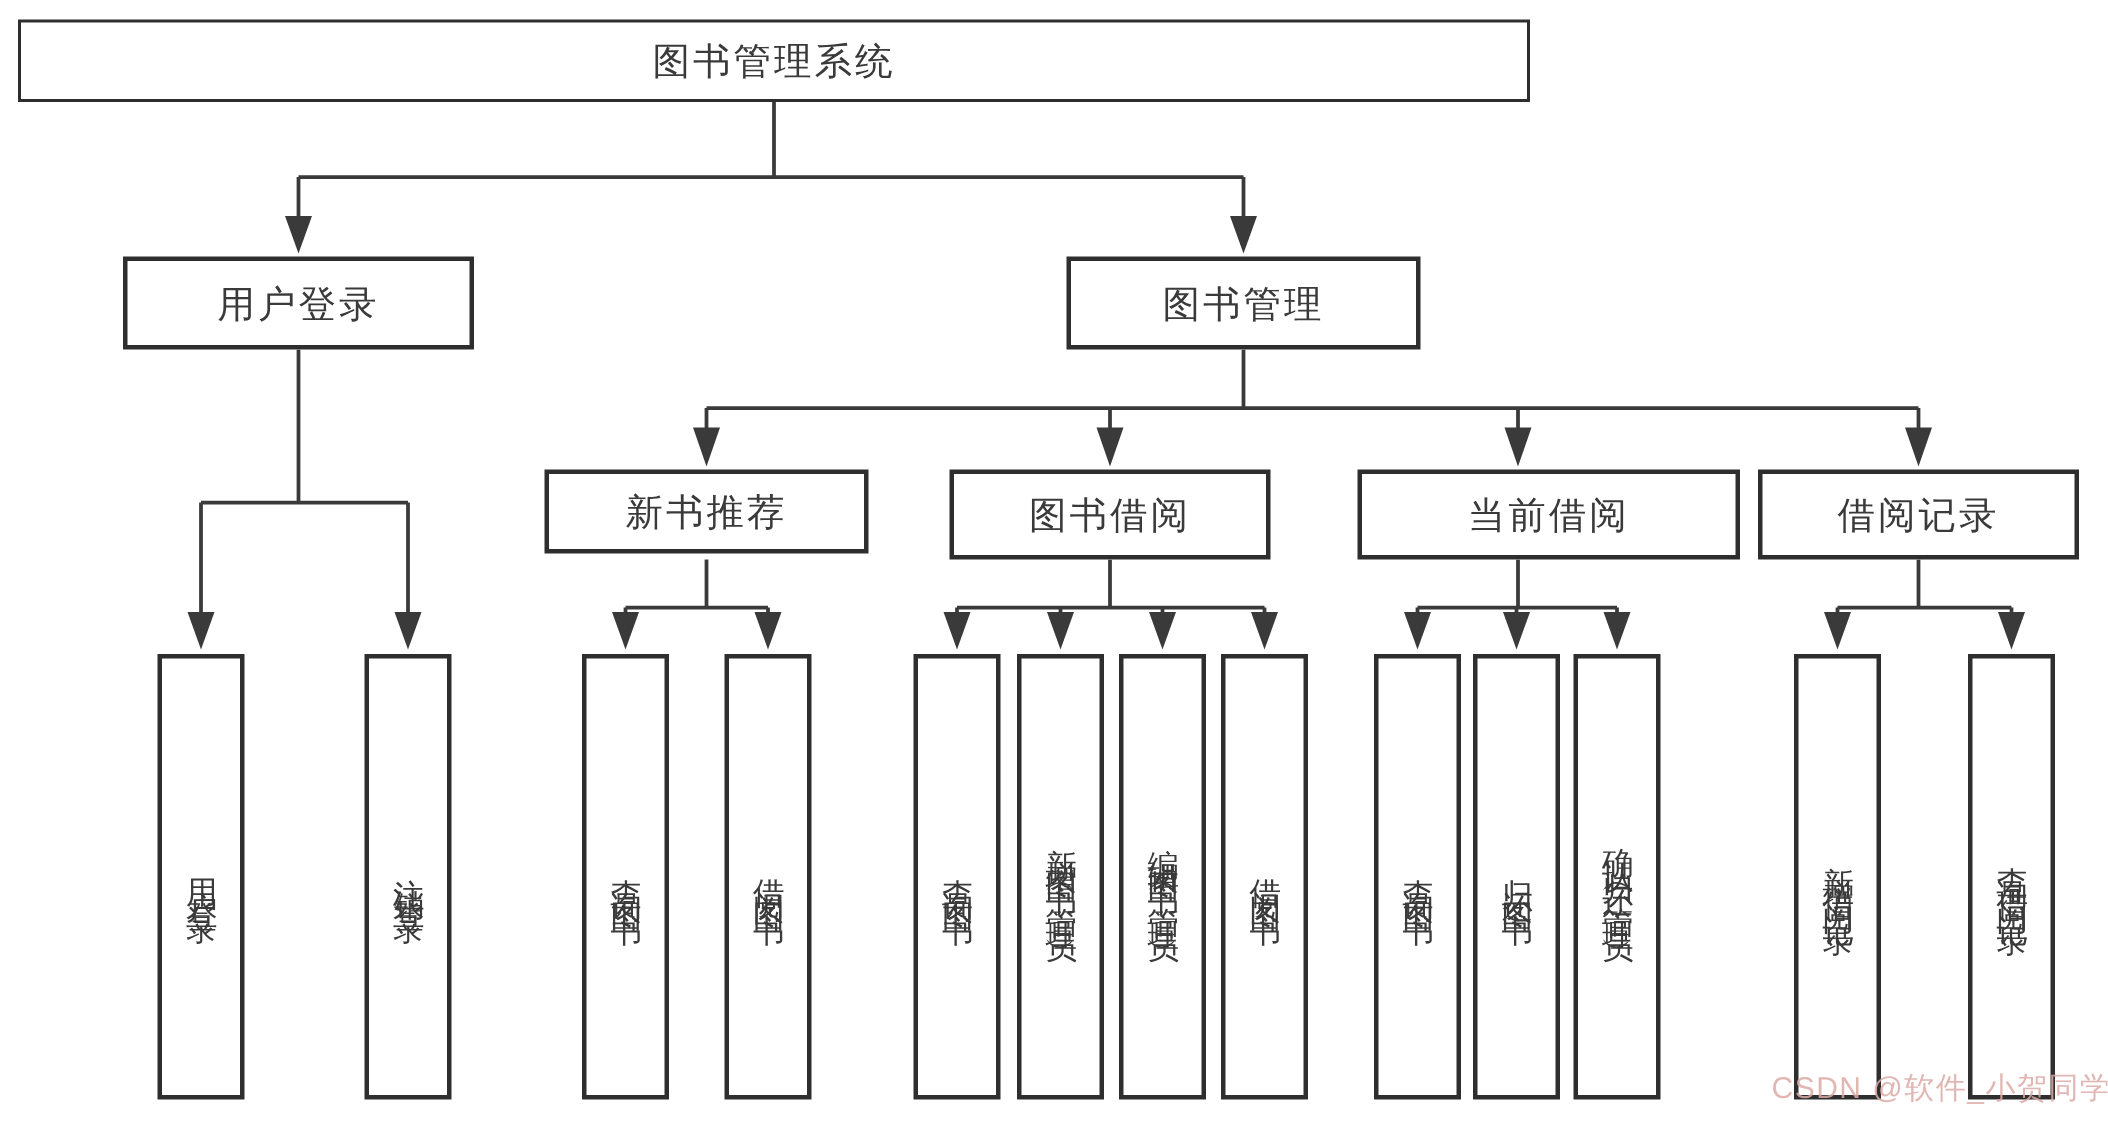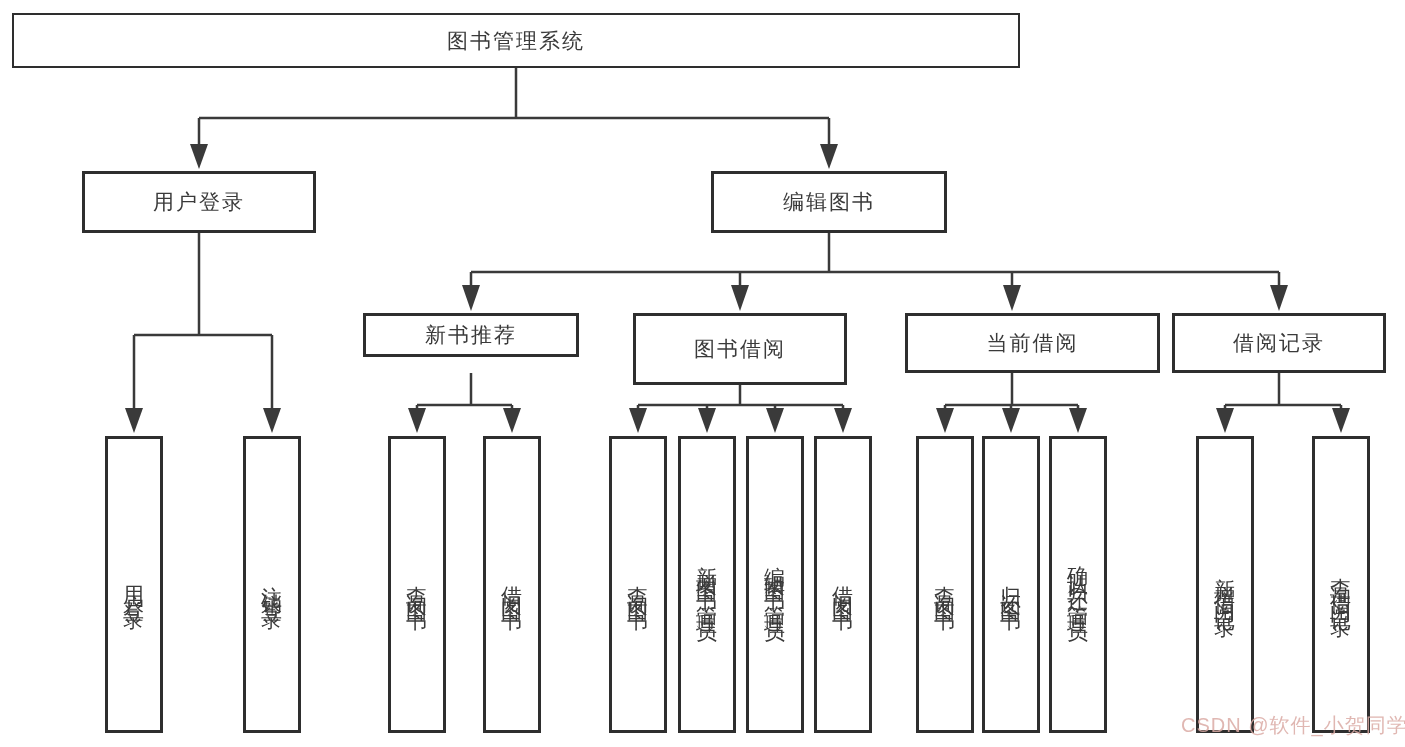--- a/index.html
+++ b/index.html
@@ -9,21 +9,21 @@
     background:#ffffff;
     font-family:"Liberation Sans", sans-serif;
     position:relative;overflow:hidden;
   }
   .stage{position:absolute;left:0;top:0;width:1405px;height:747px;}
   svg.connectors{position:absolute;left:0;top:0;z-index:1;}
   .node{
     position:absolute;box-sizing:border-box;
     background:#ffffff;border:3px solid #2e2e2e;
     display:flex;align-items:center;justify-content:center;
-    color:#3a3a3a;font-size:21px;letter-spacing:2px;
+    color:#3a3a3a;font-size:25px;letter-spacing:2px;
     white-space:nowrap;z-index:2;
   }
   .node.root{border-width:2px;}
   .leaf{
     width:58px;height:297px;top:436px;
     writing-mode:vertical-rl;text-orientation:mixed;
     letter-spacing:8px;font-size:21px;line-height:1;
     white-space:normal;
   }
   .watermark{
@@ -74,24 +74,24 @@
       <polygon points="1002,408 1020,408 1011,433"></polygon>
       <polygon points="1069,408 1087,408 1078,433"></polygon>
       <polygon points="1216,408 1234,408 1225,433"></polygon>
       <polygon points="1332,408 1350,408 1341,433"></polygon>
     </g>
   </svg>
 
   <div class="node root" style="left:12px;top:13px;width:1008px;height:55px;">图书管理系统</div>
 
   <div class="node" style="left:82px;top:171px;width:234px;height:62px;">用户登录</div>
-  <div class="node" style="left:711px;top:171px;width:236px;height:62px;">编辑图书</div>
+  <div class="node" style="left:711px;top:171px;width:236px;height:62px;">图书管理</div>
 
-  <div class="node" style="left:363px;top:313px;width:216px;height:44px;">新书推荐</div>
-  <div class="node" style="left:633px;top:313px;width:214px;height:72px;">图书借阅</div>
+  <div class="node" style="left:363px;top:313px;width:216px;height:56px;">新书推荐</div>
+  <div class="node" style="left:633px;top:313px;width:214px;height:60px;">图书借阅</div>
   <div class="node" style="left:905px;top:313px;width:255px;height:60px;">当前借阅</div>
   <div class="node" style="left:1172px;top:313px;width:214px;height:60px;">借阅记录</div>
 
   <div class="node leaf" style="left:105px;">用户登录</div>
   <div class="node leaf" style="left:243px;">注销登录</div>
 
   <div class="node leaf" style="left:388px;">查询图书</div>
   <div class="node leaf" style="left:483px;">借阅图书</div>
 
   <div class="node leaf" style="left:609px;">查询图书</div>

